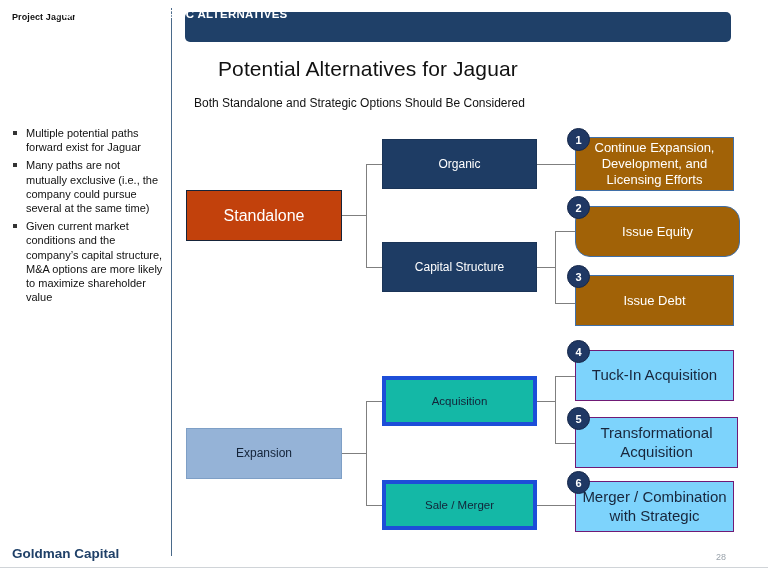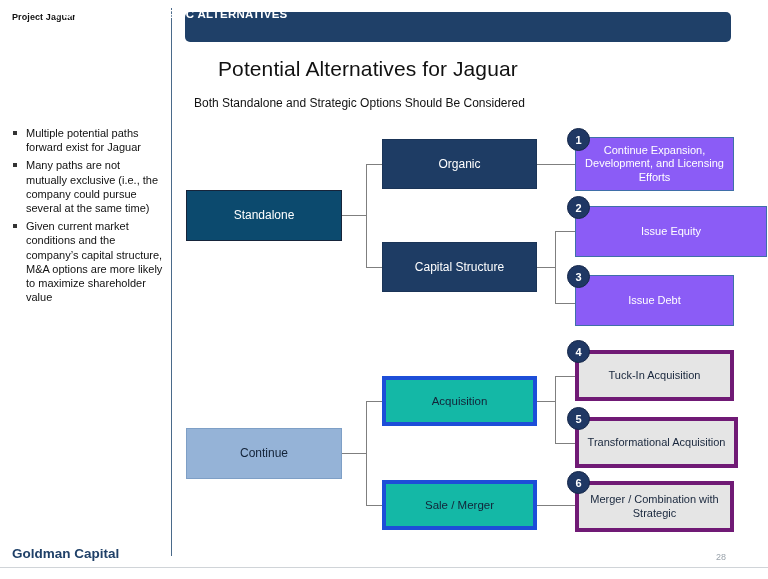--- a/index.html
+++ b/index.html
@@ -54,26 +54,26 @@
 
   
   #diagram{position:absolute;left:0;top:0;width:768px;height:579px;}
   .node{
     position:absolute;box-sizing:border-box;
     display:flex;align-items:center;justify-content:center;
     text-align:center;line-height:1.22;
   }
   .node span{display:block;width:100%;padding:0 5px;box-sizing:border-box;}
 
-  .n-dark   { background:#0c4a6e; color:#ffffff; font-size:12px; border:1px solid #16243a; }
+  .n-dark   { background:#c2410c; color:#ffffff; font-size:16px; border:1px solid #16243a; }
   .n-navy   { background:#1e3c64; color:#ffffff; font-size:12px; border:1px solid #1a3457; }
-  .n-blue   { background:#8b5cf6; color:#ffffff; font-size:11px; border:1px solid #3f6fa8; }
+  .n-blue   { background:#a16207; color:#ffffff; font-size:13px; border:1px solid #3f6fa8; }
   .n-midlt  { background:#95b3d7; color:#132338; font-size:12px; border:1px solid #7e9fc6; }
   .n-lt     { background:#14b8a6; color:#132338; font-size:11.5px; border:4px solid #1d4ed8; }
-  .n-pale   { background:#e5e5e5; color:#18263c; font-size:11px; border:4px solid #701a75; }
+  .n-pale   { background:#7dd3fc; color:#18263c; font-size:15px; border:1px solid #701a75; }
 
   .badge{
     position:absolute;width:21px;height:21px;border-radius:50%;
     background:#1f3864;border:1px solid #16284a;
     color:#ffffff;font-size:11px;font-weight:bold;
     display:flex;align-items:center;justify-content:center;
     z-index:6;
   }
   .conn{position:absolute;background:#7f7f7f;}
   .conn.h{height:1px;}
@@ -146,36 +146,36 @@
     <div class="conn h" style="left:555px;top:231px;width:20px;"></div>
     <div class="conn h" style="left:555px;top:303px;width:20px;"></div>
 
     <div class="node n-blue" style="left:575px;top:137px;width:159px;height:54px;">
       <span>Continue Expansion, Development, and Licensing Efforts</span>
     </div>
     <div class="badge" style="left:567px;top:128px;">
       <span>1</span>
     </div>
 
-    <div class="node n-blue" style="left:575px;top:206px;width:192px;height:51px;">
+    <div class="node n-blue" style="left:575px;top:206px;width:165px;height:51px;border-radius:15px;">
       <span>Issue Equity</span>
     </div>
     <div class="badge" style="left:567px;top:196px;">
       <span>2</span>
     </div>
 
     <div class="node n-blue" style="left:575px;top:275px;width:159px;height:51px;">
       <span>Issue Debt</span>
     </div>
     <div class="badge" style="left:567px;top:265px;">
       <span>3</span>
     </div>
 
     <div class="node n-midlt" style="left:186px;top:428px;width:156px;height:51px;">
-      <span>Continue</span>
+      <span>Expansion</span>
     </div>
 
     <div class="conn h" style="left:342px;top:453px;width:24px;"></div>
     <div class="conn v" style="left:366px;top:401px;height:104px;"></div>
     <div class="conn h" style="left:366px;top:401px;width:16px;"></div>
     <div class="conn h" style="left:366px;top:505px;width:16px;"></div>
 
     <div class="node n-lt" style="left:382px;top:376px;width:155px;height:50px;">
       <span>Acquisition</span>
     </div>

